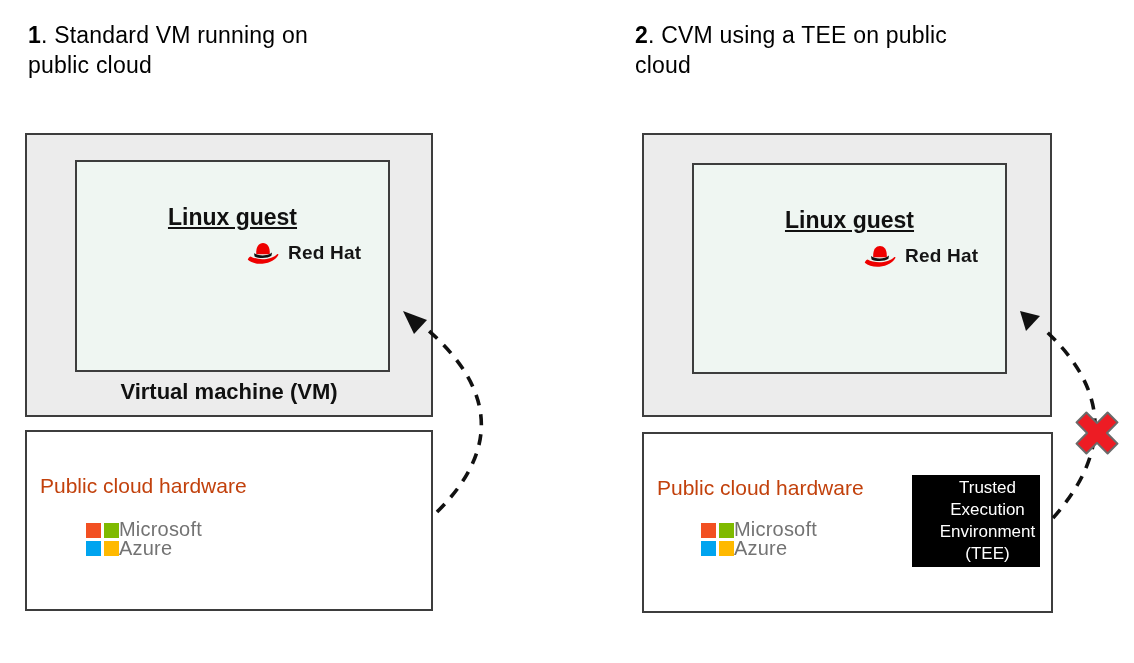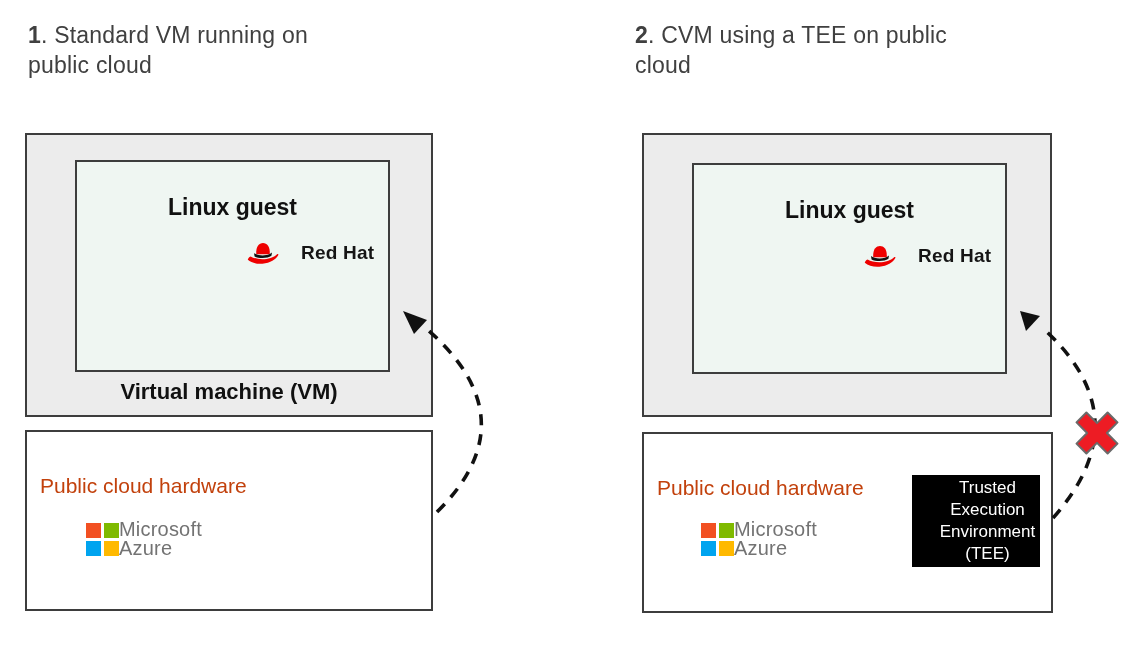--- a/index.html
+++ b/index.html
@@ -11,49 +11,50 @@
     width: 1134px;
     height: 663px;
     background: #ffffff;
     overflow: hidden;
   }
 
   .panel-title {
     position: absolute;
     font-size: 23px;
     line-height: 30px;
-    color: #404040;
+    color: #000000;
     letter-spacing: 0.2px;
   }
   .panel-title .num { font-weight: bold; }
 
   .vm-box {
     position: absolute;
     background: var(--vm-fill, #ececec);
     border: 2px solid var(--border-dark, #3d3d3d);
   }
   .guest-box {
     position: absolute;
     background: var(--guest-fill, #eff6f2);
     border: 2px solid var(--border-dark, #3d3d3d);
   }
   .guest-label {
-    padding-top: 32px;
+    padding-top: 42px;
     text-align: center;
     font-weight: bold;
     font-size: 23px;
     color: #111;
+    text-decoration: underline;
   }
   .rh-logo {
     position: absolute;
     left: 168px;
     top: 76px;
     display: flex;
     align-items: center;
-    gap: 20px;
+    gap: 7px;
   }
   .rh-text {
     font-weight: bold;
     font-size: 19px;
     letter-spacing: 0.2px;
     color: #151515;
     white-space: nowrap;
   }
   .vm-label {
     position: absolute;

